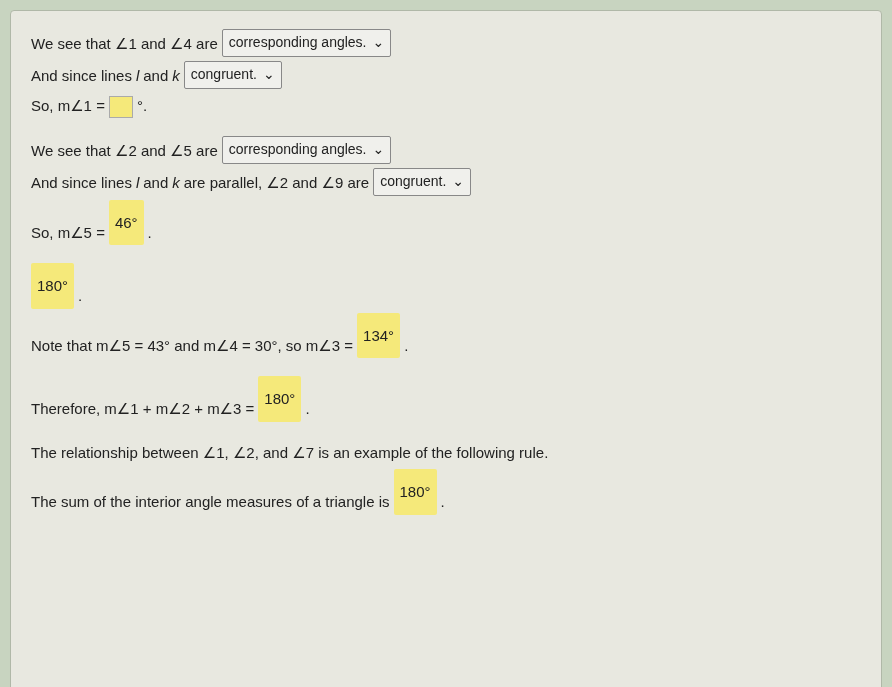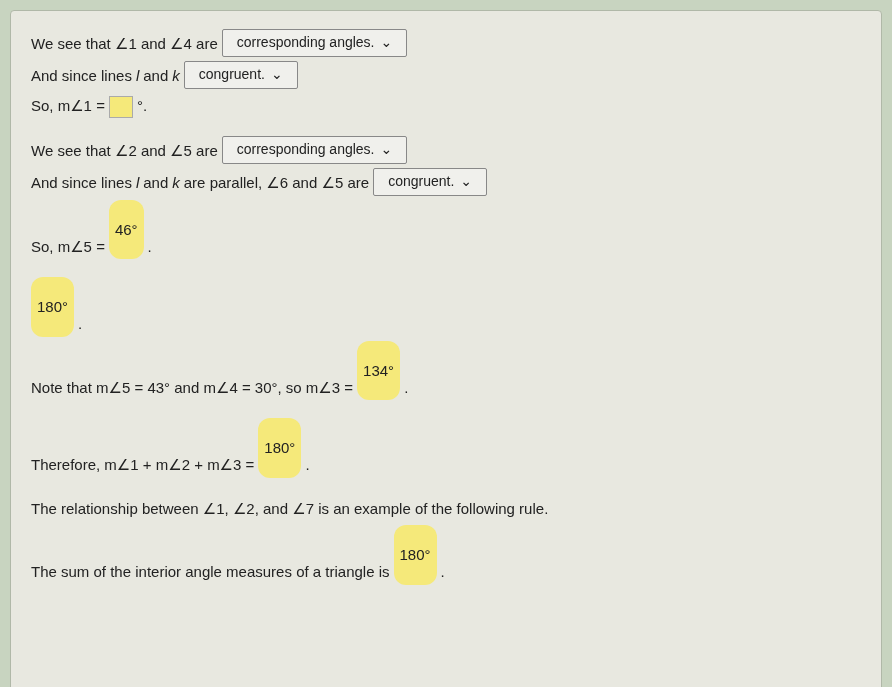--- a/index.html
+++ b/index.html
@@ -29,30 +29,30 @@
     .line {
       display: flex;
       align-items: flex-end;
       flex-wrap: wrap;
       gap: 4px;
       margin-bottom: 4px;
       font-size: 15px;
     }
     .highlighted {
       background: #f5e97a;
-      padding: 17px 6px;
-      border-radius: 12px;
+      padding: 10px 6px;
+      border-radius: 2px;
       font-weight: normal;
     }
     .dropdown-box {
       display: inline-flex;
       align-items: center;
       border: 1px solid #888;
       background: #f0f0ec;
-      padding: 1px 14px;
+      padding: 1px 6px;
       border-radius: 2px;
       gap: 6px;
       font-size: 14px;
       cursor: pointer;
     }
     .input-box {
       display: inline-block;
       background: #f5e97a;
       border: 1px solid #aaa;
       width: 24px;
@@ -98,21 +98,21 @@
       <span class="dropdown-box">
         <span>corresponding angles.</span>
         <span>⌄</span>
       </span>
     </div>
     <div class="line">
       <span>And since lines</span>
       <span class="italic">l</span>
       <span>and</span>
       <span class="italic">k</span>
-      <span>are parallel, ∠6 and ∠5 are</span>
+      <span>are parallel, ∠2 and ∠9 are</span>
       <span class="dropdown-box">
         <span>congruent.</span>
         <span>⌄</span>
       </span>
     </div>
     <div class="line">
       <span>So, m∠5 =</span>
       <span class="highlighted">46°</span>
       <span>.</span>
     </div>

